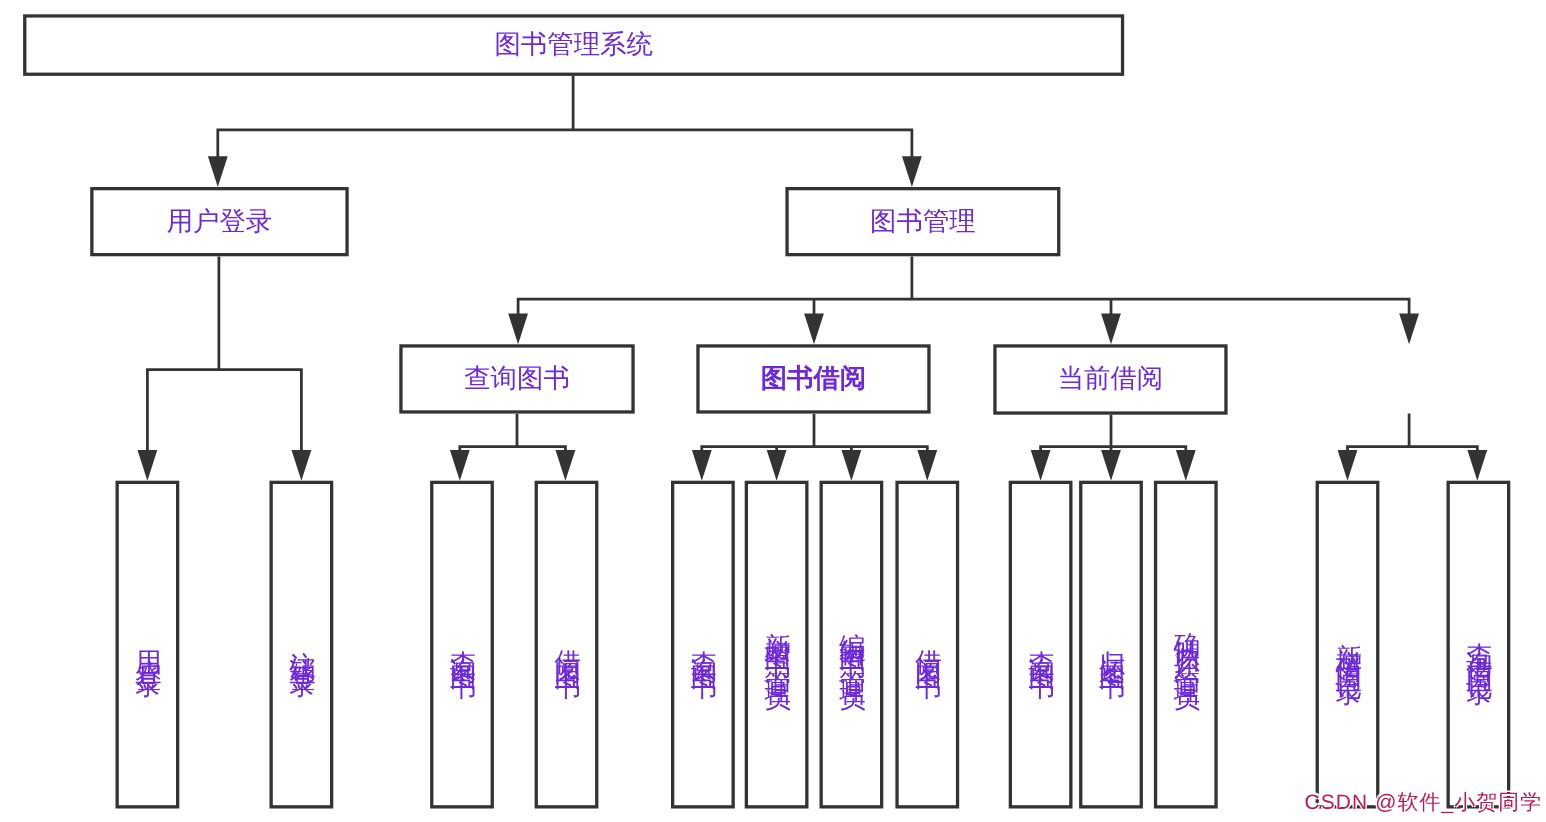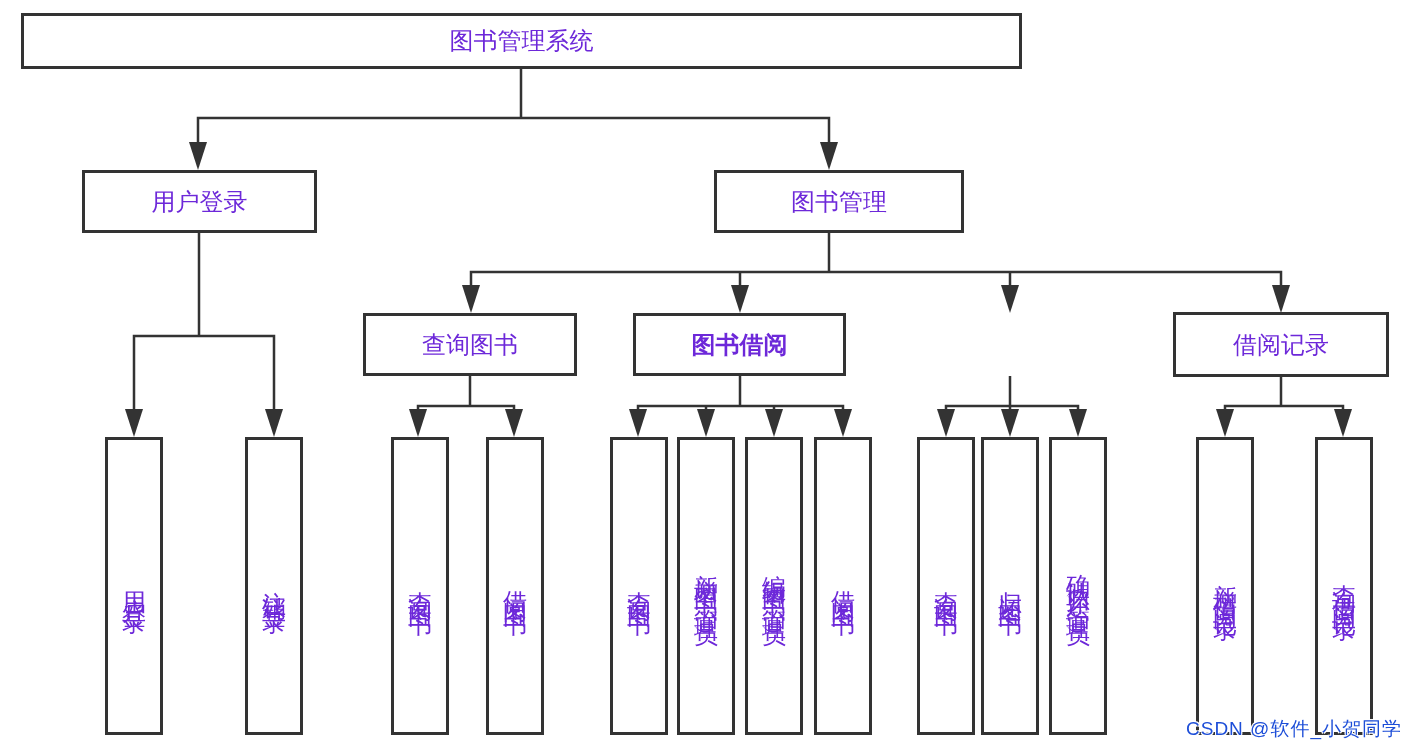--- a/index.html
+++ b/index.html
@@ -39,21 +39,21 @@
     writing-mode: vertical-rl;
     text-orientation: mixed;
     letter-spacing: 7px;
     font-size: 24px;
   }
   .watermark {
     position: absolute;
     left: 1186px;
     top: 716px;
     font-size: 19px;
-    color: #1d4ed8;
+    color: #be185d;
     letter-spacing: 1px;
     white-space: nowrap;
     z-index: 5;
     text-shadow: 1px 1px 0 #ffffff, -1px -1px 0 #ffffff, 1px -1px 0 #ffffff, -1px 1px 0 #ffffff;
   }
 </style>
 </head>
 <body>
 
 <div class="canvas">
@@ -108,22 +108,22 @@
   <div class="node" style="left:714px; top:170px; width:250px; height:63px;">
     <span>图书管理</span>
   </div>
 
   <div class="node" style="left:363px; top:313px; width:214px; height:63px;">
     <span>查询图书</span>
   </div>
   <div class="node" style="left:633px; top:313px; width:213px; height:63px;font-weight:bold;">
     <span>图书借阅</span>
   </div>
-  <div class="node" style="left:1173px; top:312px; width:216px; height:65px;">
-    <span>借阅记录</span>
+  <div class="node" style="left:903px; top:313px; width:213px; height:64px;">
+    <span>当前借阅</span>
   </div>
 
   <div class="node leaf" style="left:105px; top:437px; width:58px; height:298px;">
     <span class="vtext">用户登录</span>
   </div>
   <div class="node leaf" style="left:245px; top:437px; width:58px; height:298px;">
     <span class="vtext">注销登录</span>
   </div>
 
   <div class="node leaf" style="left:391px; top:437px; width:58px; height:298px;">

